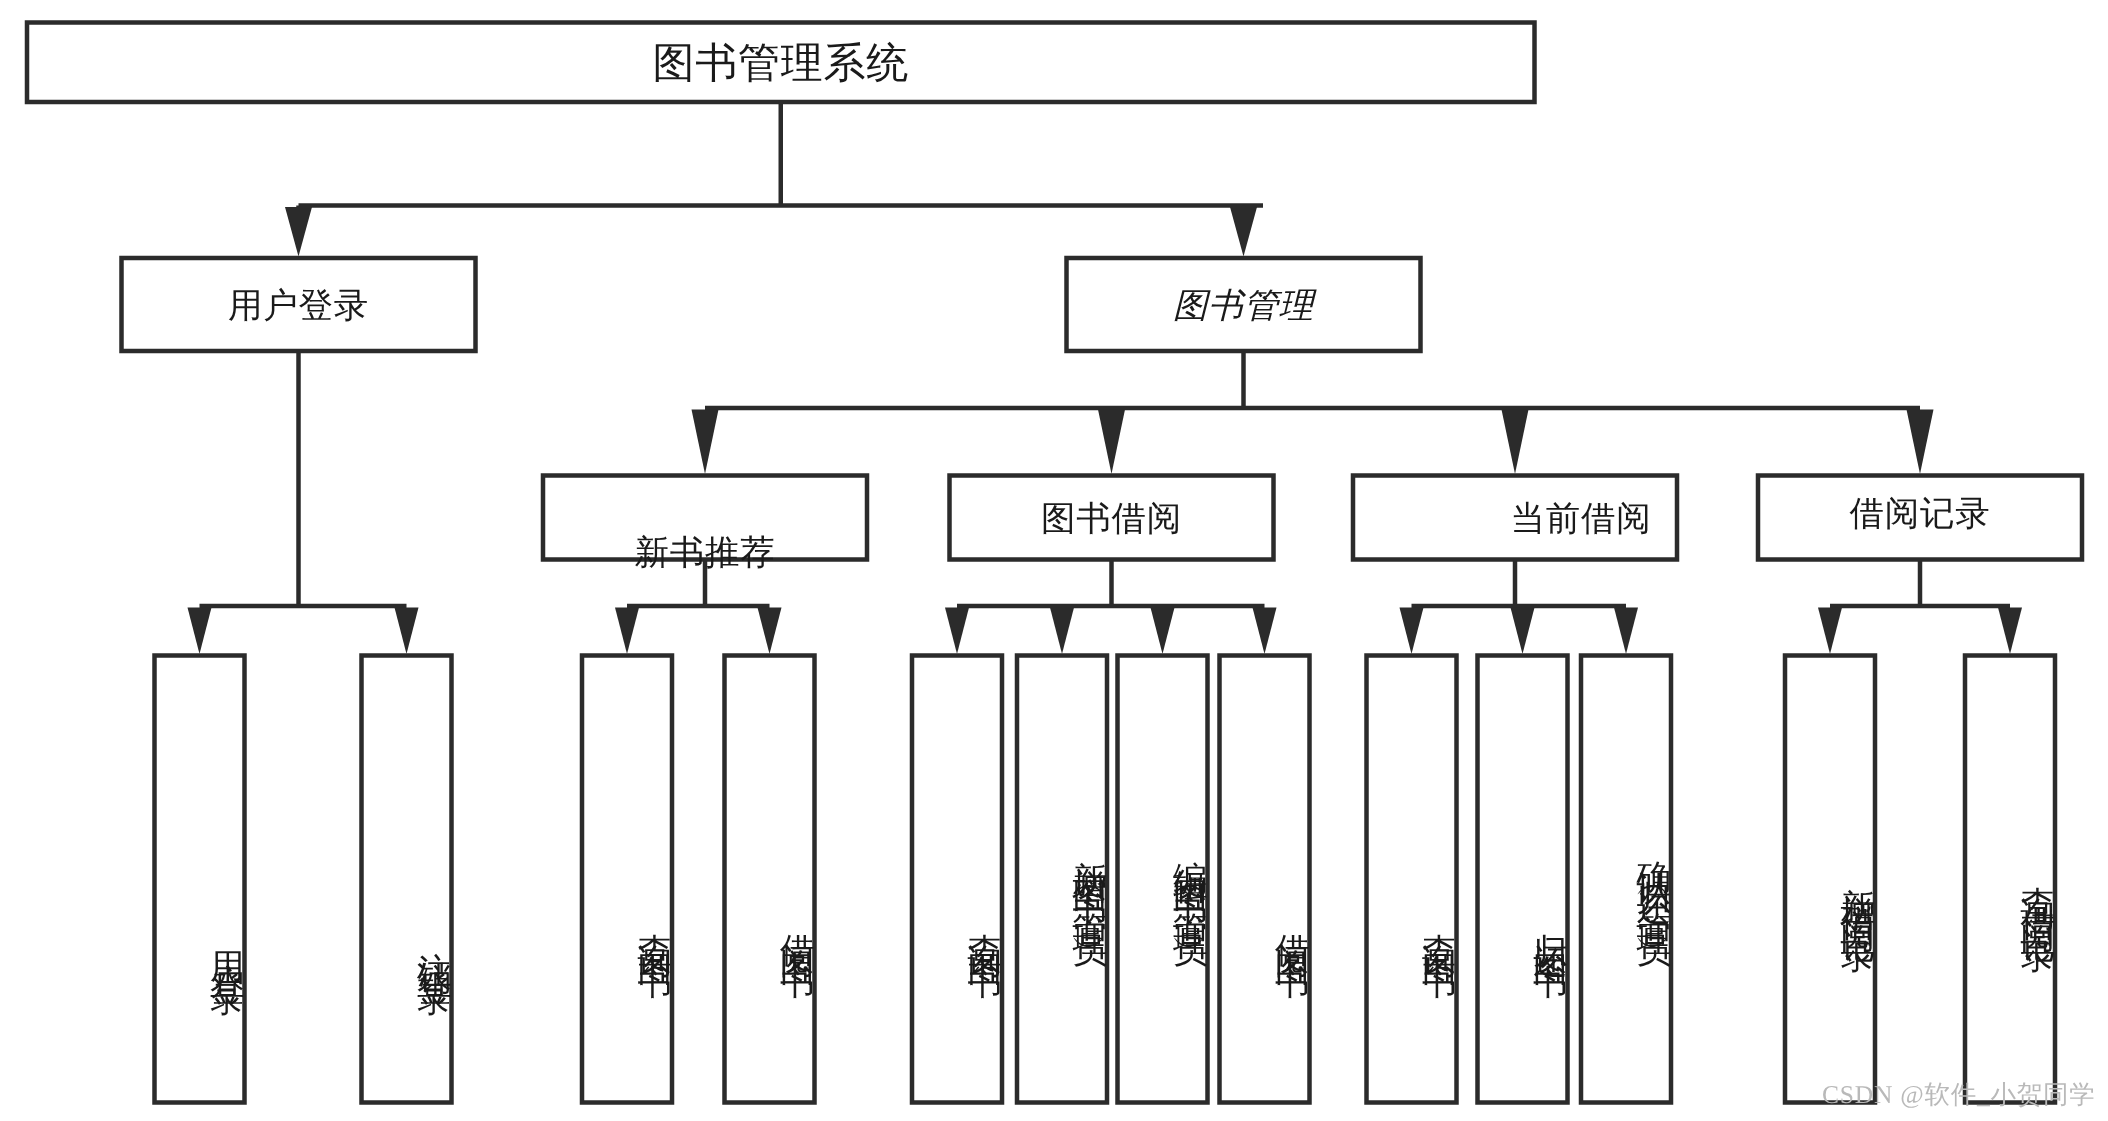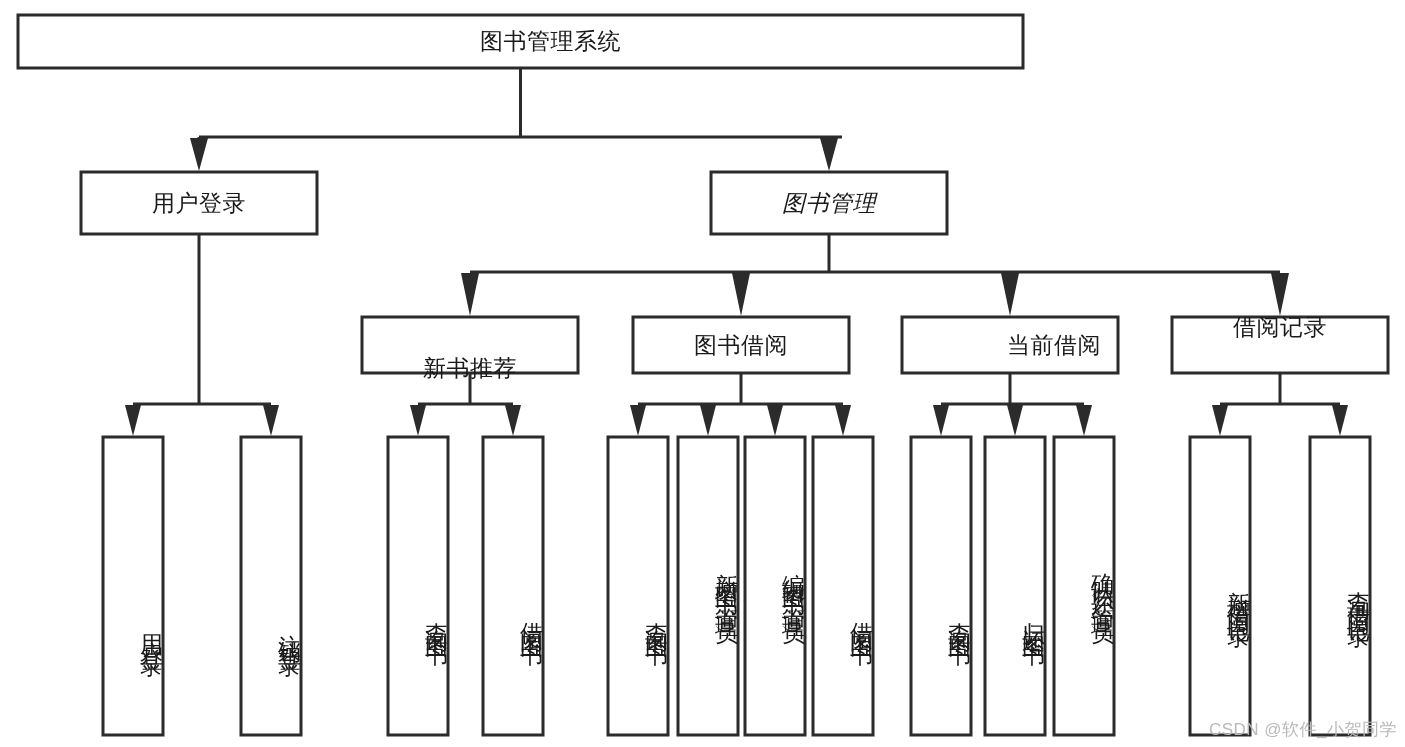--- a/index.html
+++ b/index.html
@@ -51,40 +51,39 @@
     color: #1a1a1a;
     font-family: "Liberation Sans", "DejaVu Sans", sans-serif;
     pointer-events: none;
     white-space: nowrap;
   }
   .node-label.horizontal {
     font-size: 23px;
     letter-spacing: 0.5px;
   }
   .node-label.root {
-    font-size: 23px;
-    padding-left: 30px;
+    font-size: 28px;
   }
   .node-label.vertical {
     writing-mode: vertical-rl;
     text-orientation: upright;
     font-size: 23px;
     letter-spacing: 7px;
     align-items: flex-start;
     justify-content: center;
     white-space: normal;
     line-height: 1;
   }
   .watermark {
     position: absolute;
     right: 8px;
     bottom: 6px;
     font-size: 17px;
     color: #b9b9b9;
-    font-family: Liberation Sans, sans-serif;
+    font-family: Liberation Serif, serif;
     letter-spacing: 0.5px;
     white-space: nowrap;
   }
 </style>
 </head>
 <body>
 
 <div id="diagram-root">
 
   <svg class="canvas" viewBox="0 0 1405 747">
@@ -172,21 +171,21 @@
   </svg>
 
   <div class="node-label horizontal root" style="left:18px; top:15px; width:1005px; height:53px;">图书管理系统</div>
 
   <div class="node-label horizontal" style="left:81px; top:172px; width:236px; height:62px;">用户登录</div>
   <div class="node-label horizontal" style="left:711px; top:172px; width:236px; height:62px;font-style:italic;">图书管理</div>
 
   <div class="node-label horizontal" style="left:362px; top:332px; width:216px; height:72px;">新书推荐</div>
   <div class="node-label horizontal" style="left:633px; top:317px; width:216px; height:56px;border-radius:20px;">图书借阅</div>
   <div class="node-label horizontal" style="left:902px; top:317px; width:216px; height:56px;padding-left:44px;">当前借阅</div>
-  <div class="node-label horizontal" style="left:1172px; top:299px; width:216px; height:56px;">借阅记录</div>
+  <div class="node-label horizontal" style="left:1172px; top:314px; width:216px; height:56px;">借阅记录</div>
 
   <div class="node-label vertical" style="left:103px; top:530px; width:60px; height:200px;">用户登录</div>
   <div class="node-label vertical" style="left:241px; top:530px; width:60px; height:200px;">注销登录</div>
   <div class="node-label vertical" style="left:388px; top:510px; width:60px; height:215px;">查询图书</div>
   <div class="node-label vertical" style="left:483px; top:510px; width:60px; height:215px;">借阅图书</div>
   <div class="node-label vertical" style="left:608px; top:510px; width:60px; height:215px;">查询图书</div>
   <div class="node-label vertical" style="left:678px; top:444px; width:60px; height:285px;">新增图书（管理员）</div>
   <div class="node-label vertical" style="left:745px; top:444px; width:60px; height:285px;">编辑图书（管理员）</div>
   <div class="node-label vertical" style="left:813px; top:510px; width:60px; height:215px;">借阅图书</div>
   <div class="node-label vertical" style="left:911px; top:510px; width:60px; height:215px;">查询图书</div>

